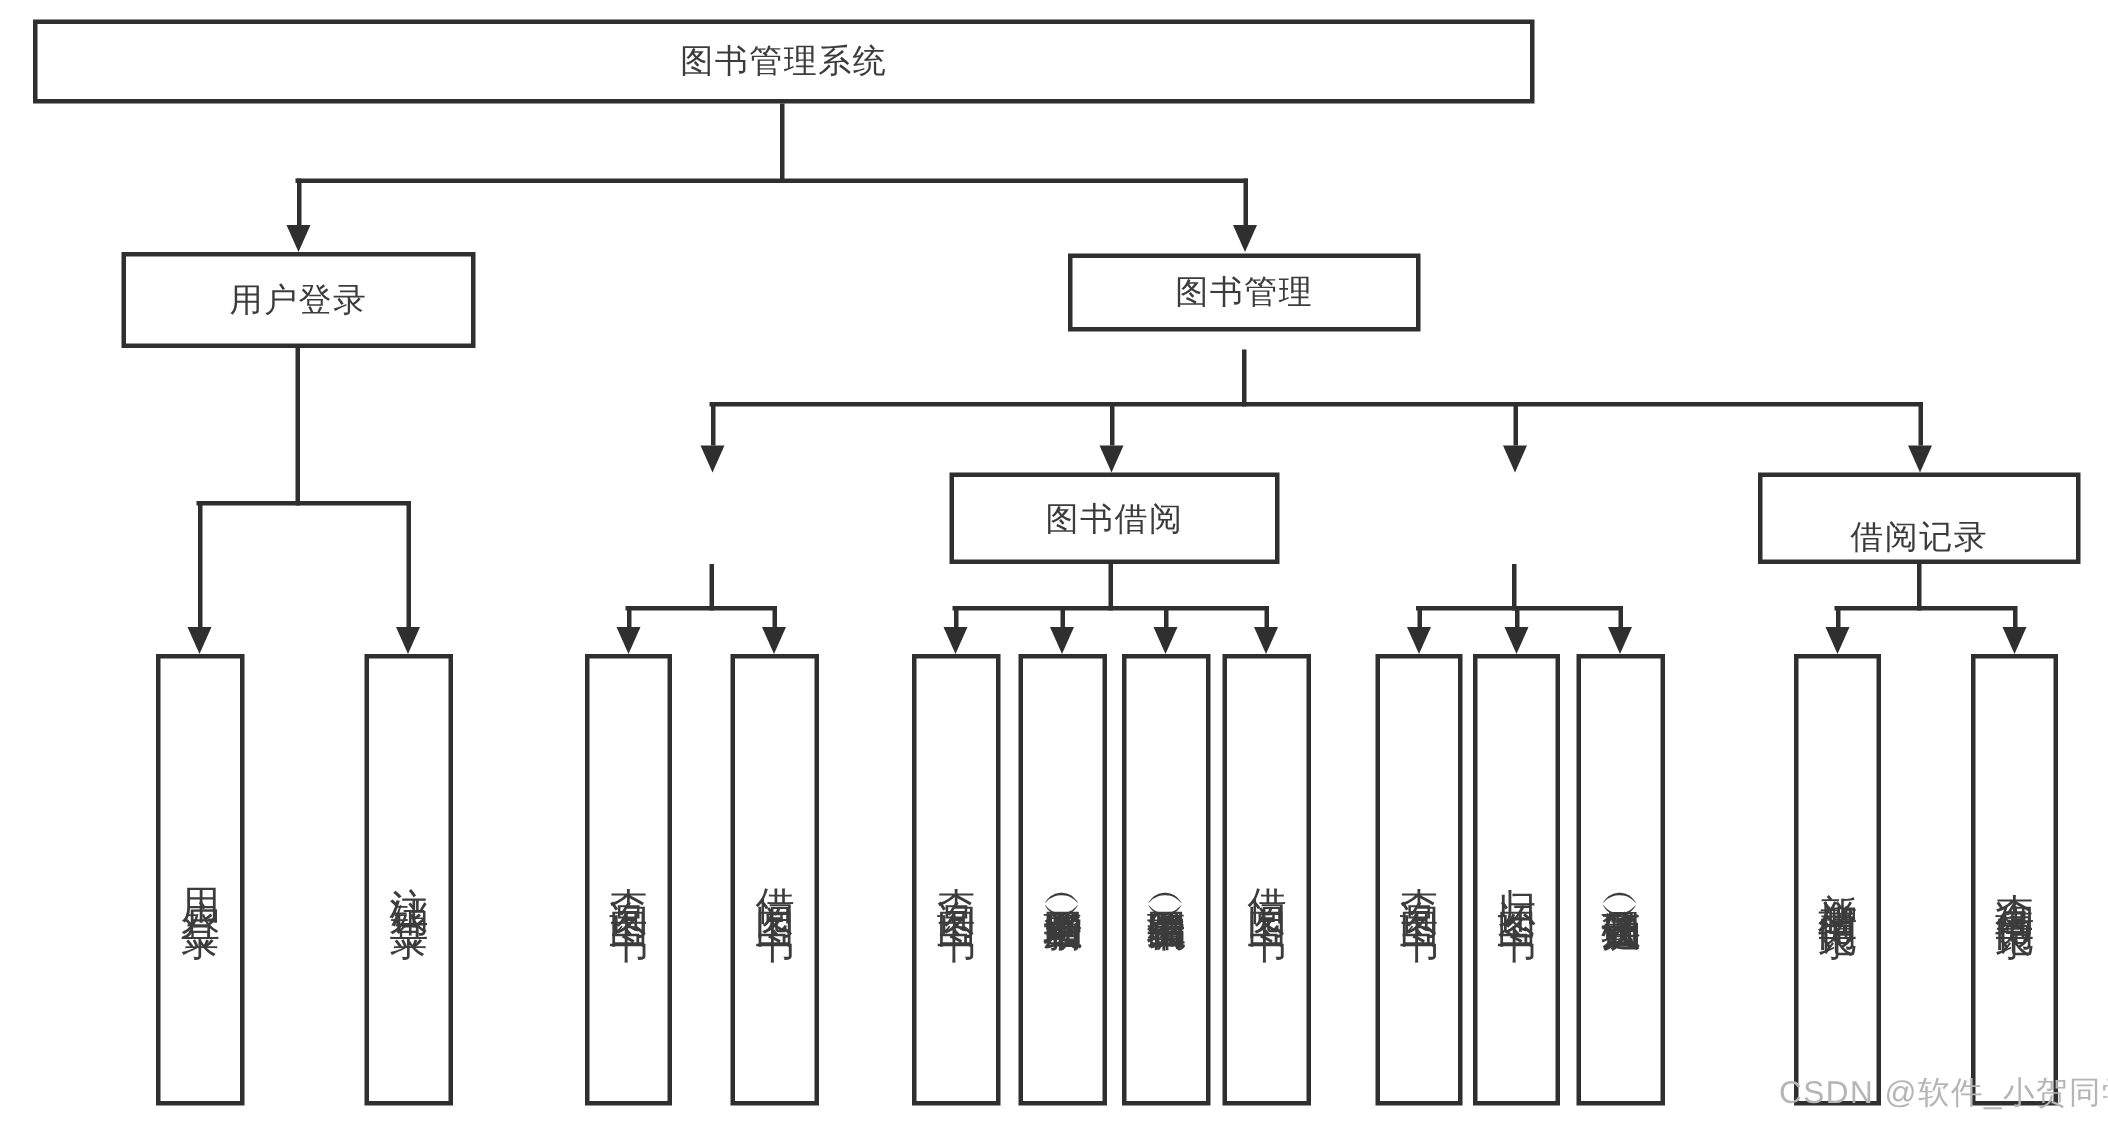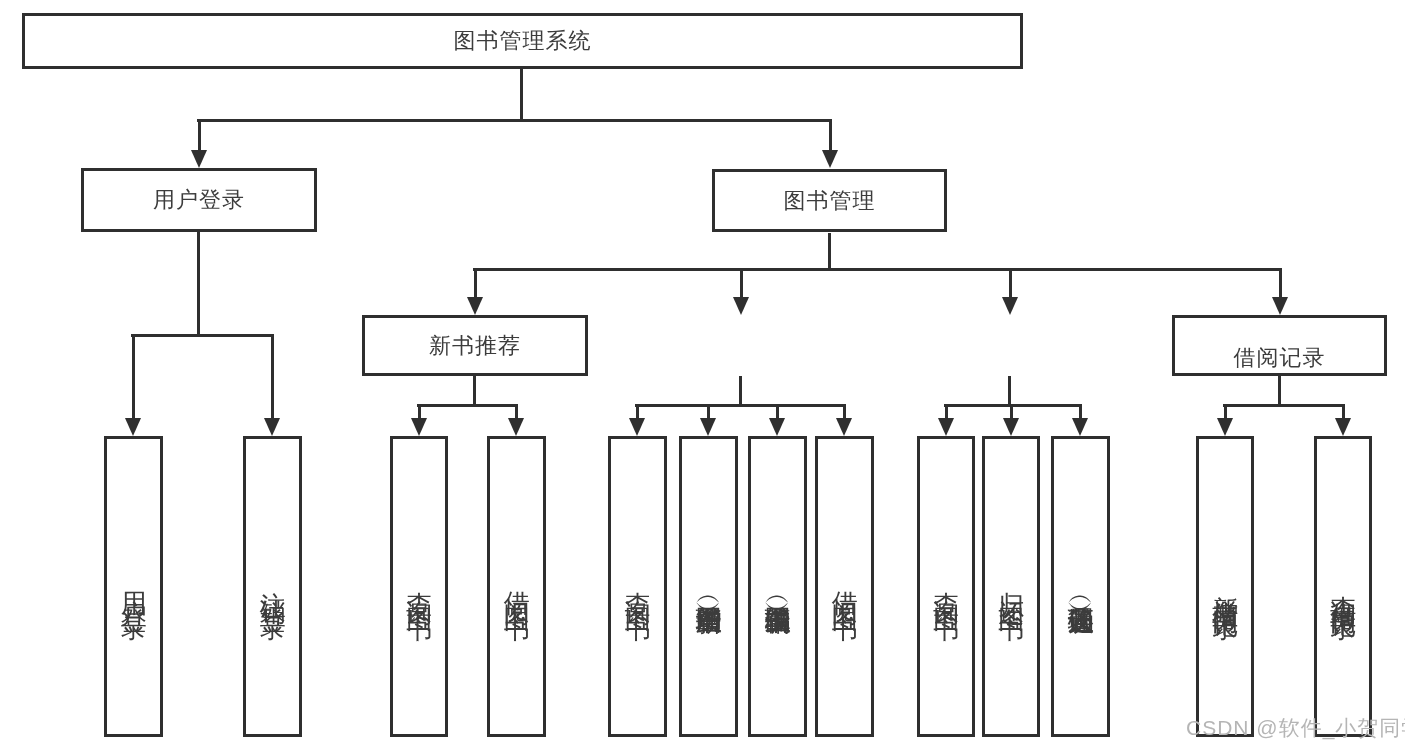--- a/index.html
+++ b/index.html
@@ -58,26 +58,26 @@
 
 <div id="canvas">
 
   <div class="box hbox" style="left:22px;top:13px;width:1001px;height:56px;">
     <span>图书管理系统</span>
   </div>
 
   <div class="box hbox" style="left:81px;top:168px;width:236px;height:64px;">
     <span>用户登录</span>
   </div>
-  <div class="box hbox" style="left:712px;top:169px;width:235px;height:63px;">
+  <div class="box hbox" style="left:712px;top:169px;width:235px;height:52px;">
     <span>图书管理</span>
   </div>
 
-  <div class="box hbox" style="left:362px;top:315px;width:226px;height:61px;">
-    <span>新书推荐</span>
+  <div class="box hbox" style="left:633px;top:315px;width:220px;height:61px;">
+    <span>图书借阅</span>
   </div>
   <div class="box hbox" style="left:1172px;top:315px;width:215px;height:61px;align-items:flex-end;">
     <span>借阅记录</span>
   </div>
 
   <div class="box vbox" style="left:104px;top:436px;width:59px;height:301px;">
     <span class="vtext" style="letter-spacing: 8px;">用户登录</span>
   </div>
   <div class="box vbox" style="left:243px;top:436px;width:59px;height:301px;">
     <span class="vtext" style="letter-spacing: 8px;">注销登录</span>

